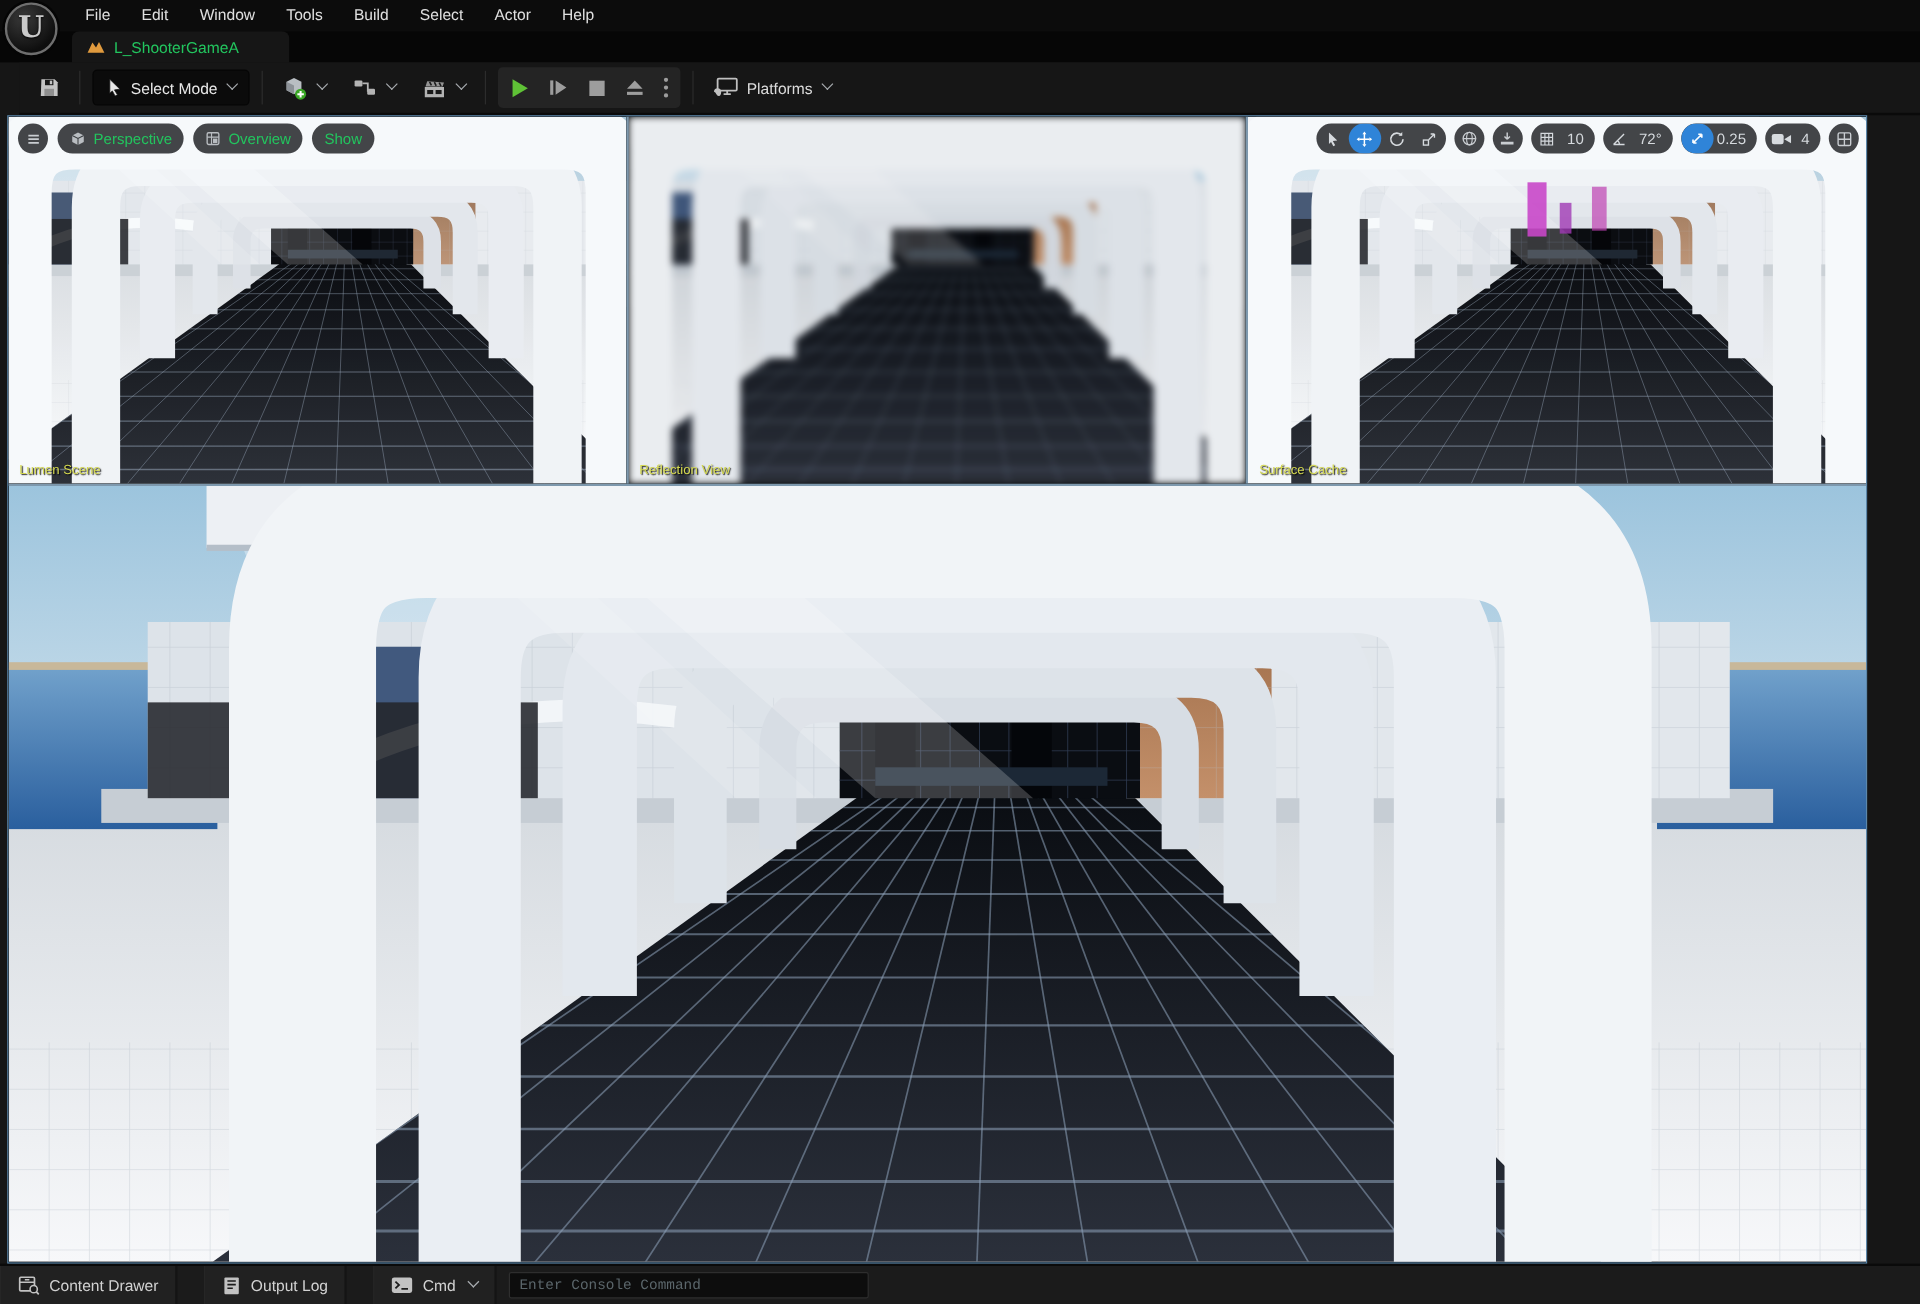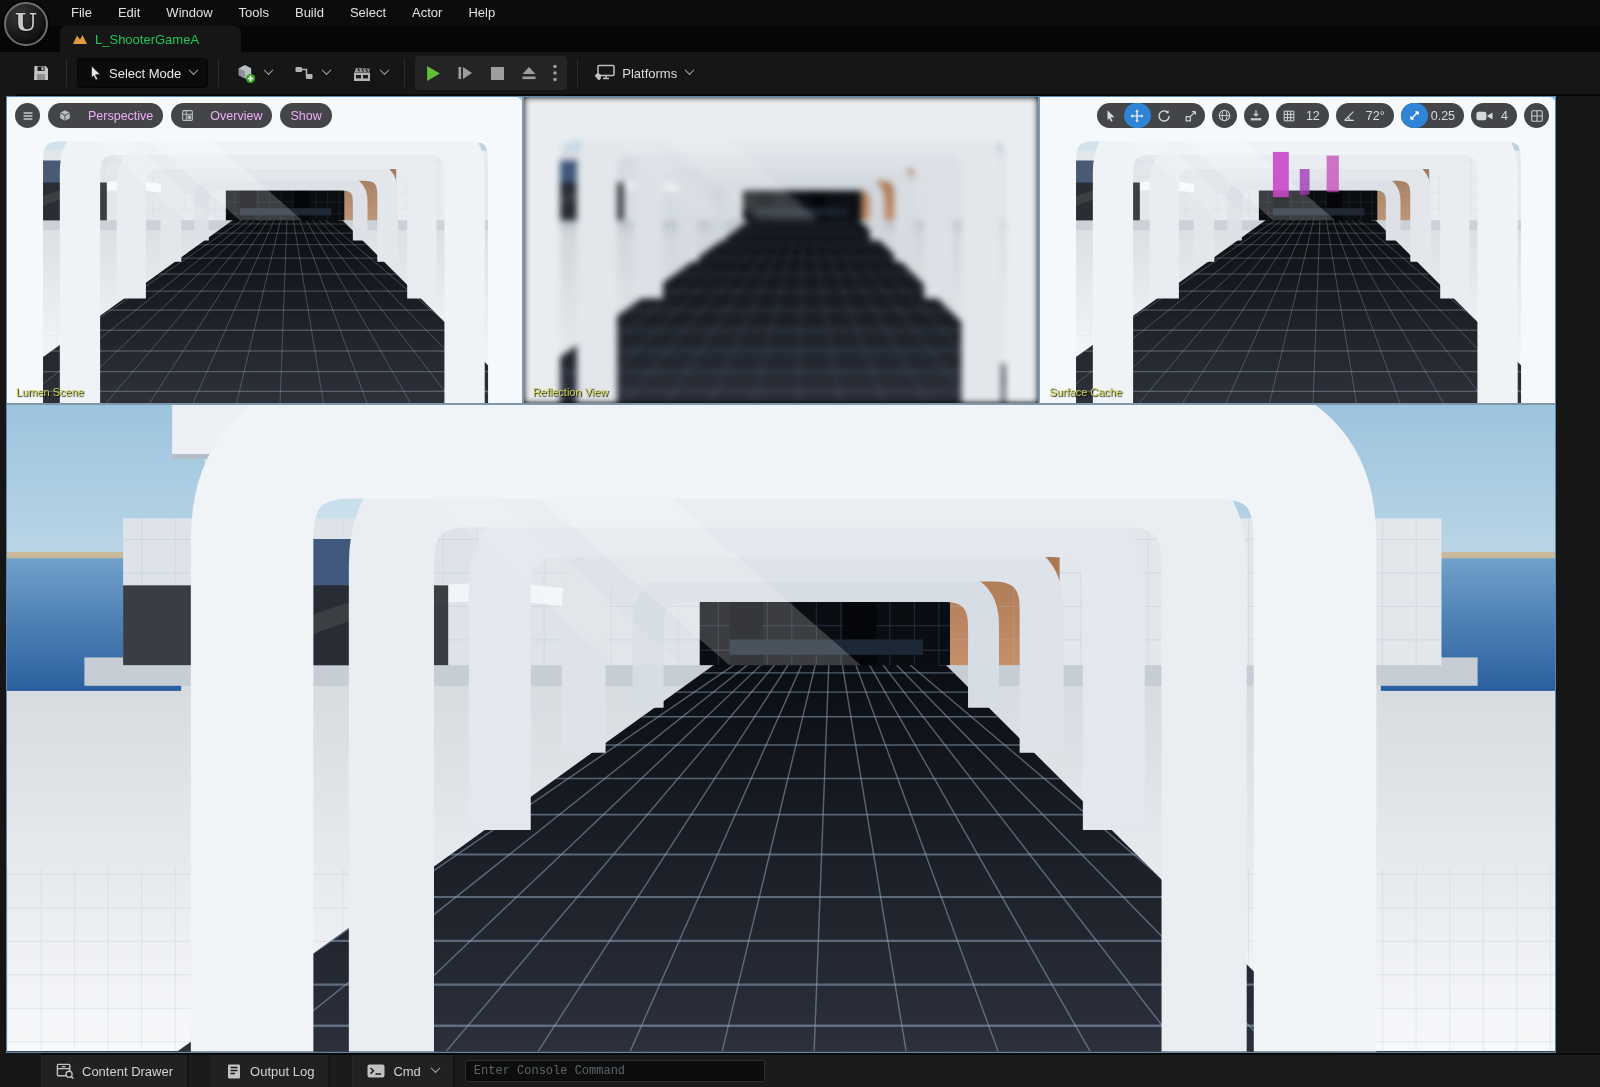--- a/index.html
+++ b/index.html
@@ -41,31 +41,31 @@
   .subview + .subview { border-left:2px solid #7d98ad; }
   .mainview { flex:1 1 auto; position:relative; overflow:hidden; }
   svg.scene { position:absolute; inset:0; width:100%; height:100%; display:block; }
   .subview.blurred svg.scene { filter:blur(3px) brightness(0.97); }
   .subview.graycast svg.scene { filter:saturate(0.75) brightness(1.02); }
   .vplabel { position:absolute; left:9px; bottom:5px; font-size:11px; color:#d3d74f; text-shadow:1px 1px 1px rgba(0,0,0,.9); z-index:4; }
 
   
   .vp-tl { position:absolute; top:6px; left:8px; display:flex; gap:8px; z-index:6; align-items:center; }
   .vp-tr { position:absolute; top:6px; right:6px; display:flex; gap:7px; z-index:6; align-items:center; }
-  .pill { display:flex; align-items:center; gap:16px; height:25px; padding:0 10px; border-radius:13px;
-    background:rgba(22,24,27,0.80); color:#f0abfc; font-size:12.5px; cursor:pointer; }
+  .pill { display:flex; align-items:center; gap:6px; height:25px; padding:0 10px; border-radius:13px;
+    background:rgba(22,24,27,0.80); color:#22c55e; font-size:12.5px; cursor:pointer; }
   .pill.round { width:25px; padding:0; justify-content:center; }
   .pillgroup { display:flex; align-items:center; height:25px; border-radius:13px; background:rgba(22,24,27,0.80); overflow:hidden; cursor:pointer; }
   .seg { width:27px; height:25px; display:flex; align-items:center; justify-content:center; color:#c3c8cc; }
   .seg.active { background:#2f84d8; border-radius:13px; color:#fff; }
   .seg.num { width:auto; padding:0 9px 0 3px; font-size:12.5px; color:#d6dade; }
   .icon { display:block; flex:0 0 auto; }
 
   
-  .statusbar { height:34px; background:#1b1b1b; display:flex; align-items:stretch; flex:0 0 auto; border-top:2px solid #0a0a0a; padding-right:8px;margin-left:41px; }
+  .statusbar { height:34px; background:#1b1b1b; display:flex; align-items:stretch; flex:0 0 auto; border-top:2px solid #0a0a0a; padding-right:8px; }
   .sb-btn { display:flex; align-items:center; gap:8px; padding:0 14px; background:#212121; color:#d2d2d2; font-size:13px; cursor:pointer; border-right:2px solid #141414; border-left:1px solid #262626; }
   .sb-gap { width:22px; }
   .console-input { width:300px; height:22px; align-self:center; background:#0d0d0d; border:1px solid #2e2e2e; border-radius:2px;
     color:#bac3c6; font-family:Liberation Mono, monospace; font-size:12px; padding:0 8px; outline:none; }
   .console-input::placeholder { color:#5b666b; }
 </style>
 </head>
 <body>
 
 <svg width="0" height="0" style="position:absolute">
@@ -370,21 +370,21 @@
           <path d="M2 10.5h12V13H2z" fill="currentColor"></path>
         </svg>
       </div>
 
       <div class="pillgroup">
         <div class="seg">
           <svg class="icon" width="14" height="14" viewBox="0 0 16 16" style="color:#d6dade">
             <path d="M2.5 2.5h11v11h-11zM2.5 6.2h11M2.5 9.9h11M6.2 2.5v11M9.9 2.5v11" stroke="currentColor" fill="none" stroke-width="1.1"></path>
           </svg>
         </div>
-        <div class="seg num">12</div>
+        <div class="seg num">10</div>
       </div>
 
       <div class="pillgroup">
         <div class="seg">
           <svg class="icon" width="14" height="14" viewBox="0 0 16 16" style="color:#d6dade">
             <path d="M3 13L13 3M3 13h10.5M6.8 9.2a5.4 5.4 0 0 1 1.9 3.8" stroke="currentColor" fill="none" stroke-width="1.3"></path>
           </svg>
         </div>
         <div class="seg num">72°</div>
       </div>

